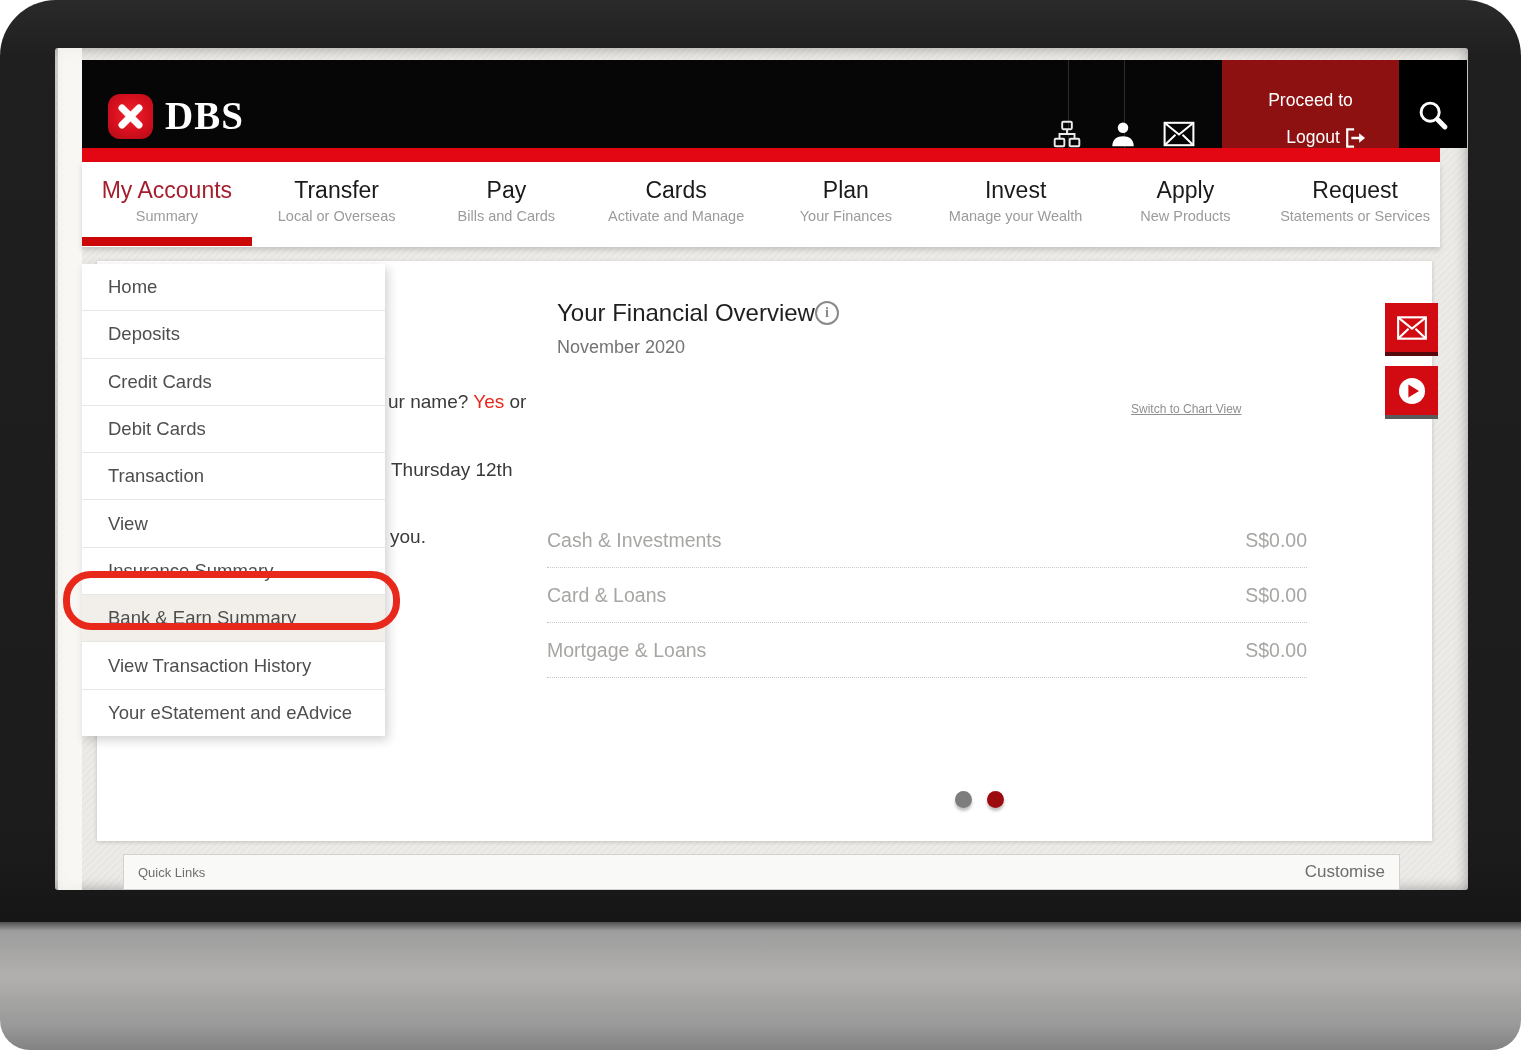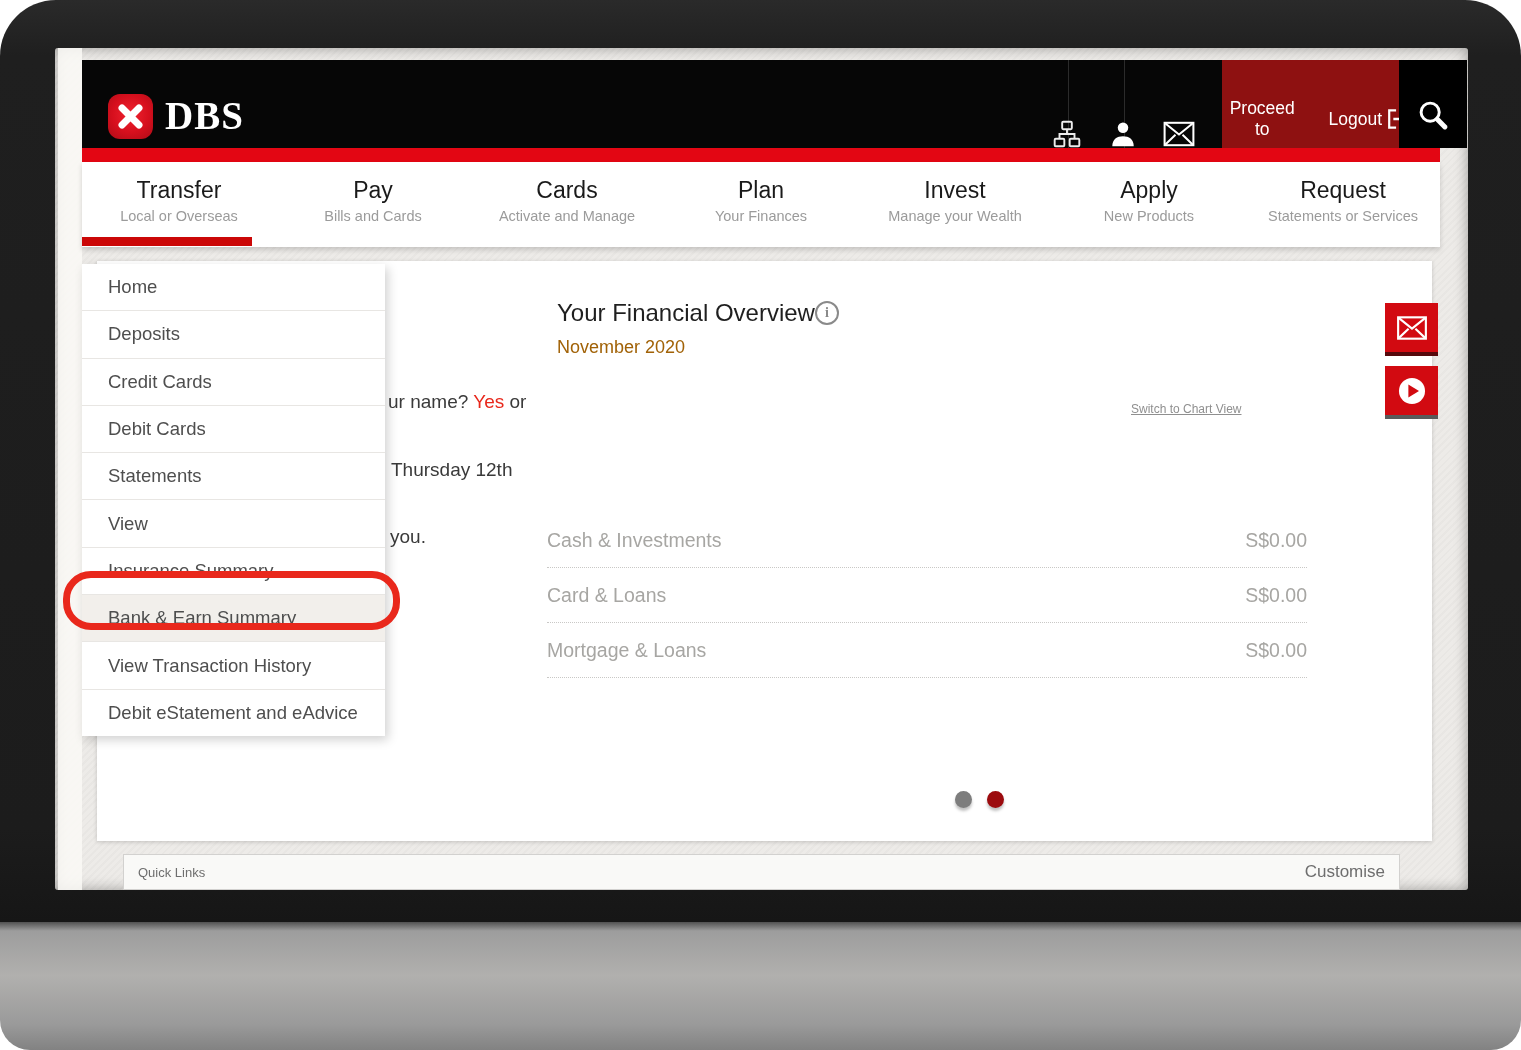--- a/index.html
+++ b/index.html
@@ -27,21 +27,21 @@
   .xbar{position:absolute;left:7px;top:19px;width:31px;height:7px;background:#fff;border-radius:3.5px;}
   .xbar.a{transform:rotate(45deg);} .xbar.b{transform:rotate(-45deg);}
   .logo-text{color:#fff;font-family:"Liberation Serif",serif;font-weight:bold;font-size:39px;letter-spacing:1px;line-height:46px;}
   .tsep{position:absolute;top:0;width:1px;height:88px;background:#2b2b2b;}
   .tsep.s1{left:986px;} .tsep.s2{left:1042px;}
   .top-icon{position:absolute;top:57px;width:34px;height:34px;background:none;border:none;padding:0;cursor:pointer;
             display:flex;align-items:center;justify-content:center;}
   .top-icon.sitemap{left:968px;} .top-icon.user{left:1024px;} .top-icon.mailt{left:1080px;}
   .logout{position:absolute;left:1140px;top:0;width:177px;height:88px;border:none;cursor:pointer;
           background:#8e1111;color:#fff;font-family:"Liberation Sans",sans-serif;font-size:17.5px;
-          display:flex;flex-direction:row;align-items:center;justify-content:center;gap:16px;padding-top:31px;box-sizing:border-box;}
+          display:flex;flex-direction:column;align-items:center;justify-content:center;gap:16px;padding-top:31px;box-sizing:border-box;}
   .logout .l2{display:flex;align-items:center;gap:3px;transform:translateX(16px);}
   .searchbtn{position:absolute;left:1317px;top:0;width:68px;height:88px;background:#000;border:none;cursor:pointer;
              display:flex;align-items:center;justify-content:center;padding-top:22px;box-sizing:border-box;}
 
   
   .redstrip{position:absolute;left:27px;top:100px;width:1358px;height:14px;background:#e30613;}
   .navbar{position:absolute;left:27px;top:114px;width:1358px;height:85px;background:#fff;
           display:flex;box-shadow:0 3px 5px rgba(0,0,0,.16);}
   .nav-item{flex:1;text-align:center;padding-top:15px;cursor:pointer;}
   .nav-title{font-size:23px;color:#1a1a1a;line-height:26px;}
@@ -55,21 +55,21 @@
   .frag1{left:333px;top:342px;} .frag2{left:336px;top:410px;} .frag3{left:335px;top:477px;}
 
   
   .card{position:absolute;left:42px;top:213px;width:1335px;height:580px;background:#fff;
         box-shadow:0 1px 4px rgba(0,0,0,.18);z-index:2;}
   .ov-title{position:absolute;left:460px;top:38px;margin:0;font-size:24px;font-weight:normal;color:#1f1f1f;
             display:flex;align-items:center;gap:0;}
   .info{display:inline-flex;width:20px;height:20px;border:2px solid #8a8a8a;border-radius:50%;
         align-items:center;justify-content:center;font-family:"Liberation Serif",serif;
         font-size:14px;font-weight:bold;color:#8a8a8a;cursor:pointer;}
-  .period{position:absolute;left:460px;top:76px;font-size:18px;color:#a16207;}
+  .period{position:absolute;left:460px;top:76px;font-size:18px;color:#737373;}
   .switch{position:absolute;left:1034px;top:141px;font-size:12px;color:#8f8f8f;
           text-decoration:underline;cursor:pointer;}
   .rows{position:absolute;left:450px;top:252px;width:760px;}
   .row{height:54px;display:flex;align-items:center;justify-content:space-between;
        border-bottom:1px dotted #c9c8c6;}
   .rlabel,.rvalue{font-size:19.5px;color:#a7a6a3;}
   .dots{position:absolute;left:858px;top:530px;display:flex;gap:15px;}
   .dot{width:17px;height:17px;border-radius:50%;background:#7d7d7d;cursor:pointer;
        box-shadow:0 3px 3px rgba(0,0,0,.25);}
   .dot.active{background:#9c0b0e;}
@@ -156,20 +156,24 @@
         <svg width="34" height="34" viewBox="0 0 30 30" fill="none">
           <circle cx="12.5" cy="12.5" r="8" stroke="#fff" stroke-width="2.6"></circle>
           <line x1="18.8" y1="18.8" x2="25.5" y2="25.5" stroke="#fff" stroke-width="4.4" stroke-linecap="round"></line>
         </svg>
       </button>
     </header>
 
     <div class="redstrip"></div>
 
     <nav class="navbar">
+      <div class="nav-item active">
+        <div class="nav-title">My Accounts</div>
+        <div class="nav-sub">Summary</div>
+      </div>
       <div class="nav-item">
         <div class="nav-title">Transfer</div>
         <div class="nav-sub">Local or Overseas</div>
       </div>
       <div class="nav-item">
         <div class="nav-title">Pay</div>
         <div class="nav-sub">Bills and Cards</div>
       </div>
       <div class="nav-item">
         <div class="nav-title">Cards</div>
@@ -238,26 +242,26 @@
         <circle cx="15" cy="15" r="11.5" fill="#fff"></circle>
         <path d="M11.8 9.3 L21.2 15 L11.8 20.7 z" fill="#d20a11"></path>
       </svg>
     </button>
 
     <aside class="dropdown">
       <div class="dd-item">Home</div>
       <div class="dd-item">Deposits</div>
       <div class="dd-item">Credit Cards</div>
       <div class="dd-item">Debit Cards</div>
-      <div class="dd-item">Statements</div>
+      <div class="dd-item">Transaction</div>
       <div class="dd-item">View</div>
       <div class="dd-item">Insurance Summary</div>
       <div class="dd-item highlighted">Bank &amp; Earn Summary</div>
       <div class="dd-item">View Transaction History</div>
-      <div class="dd-item">Debit eStatement and eAdvice</div>
+      <div class="dd-item">Your eStatement and eAdvice</div>
     </aside>
     <div class="annotation"></div>
 
     <footer class="quickbar">
       <span>Quick Links</span>
       <a>Customise</a>
     </footer>
   </div>
 </div>
 

